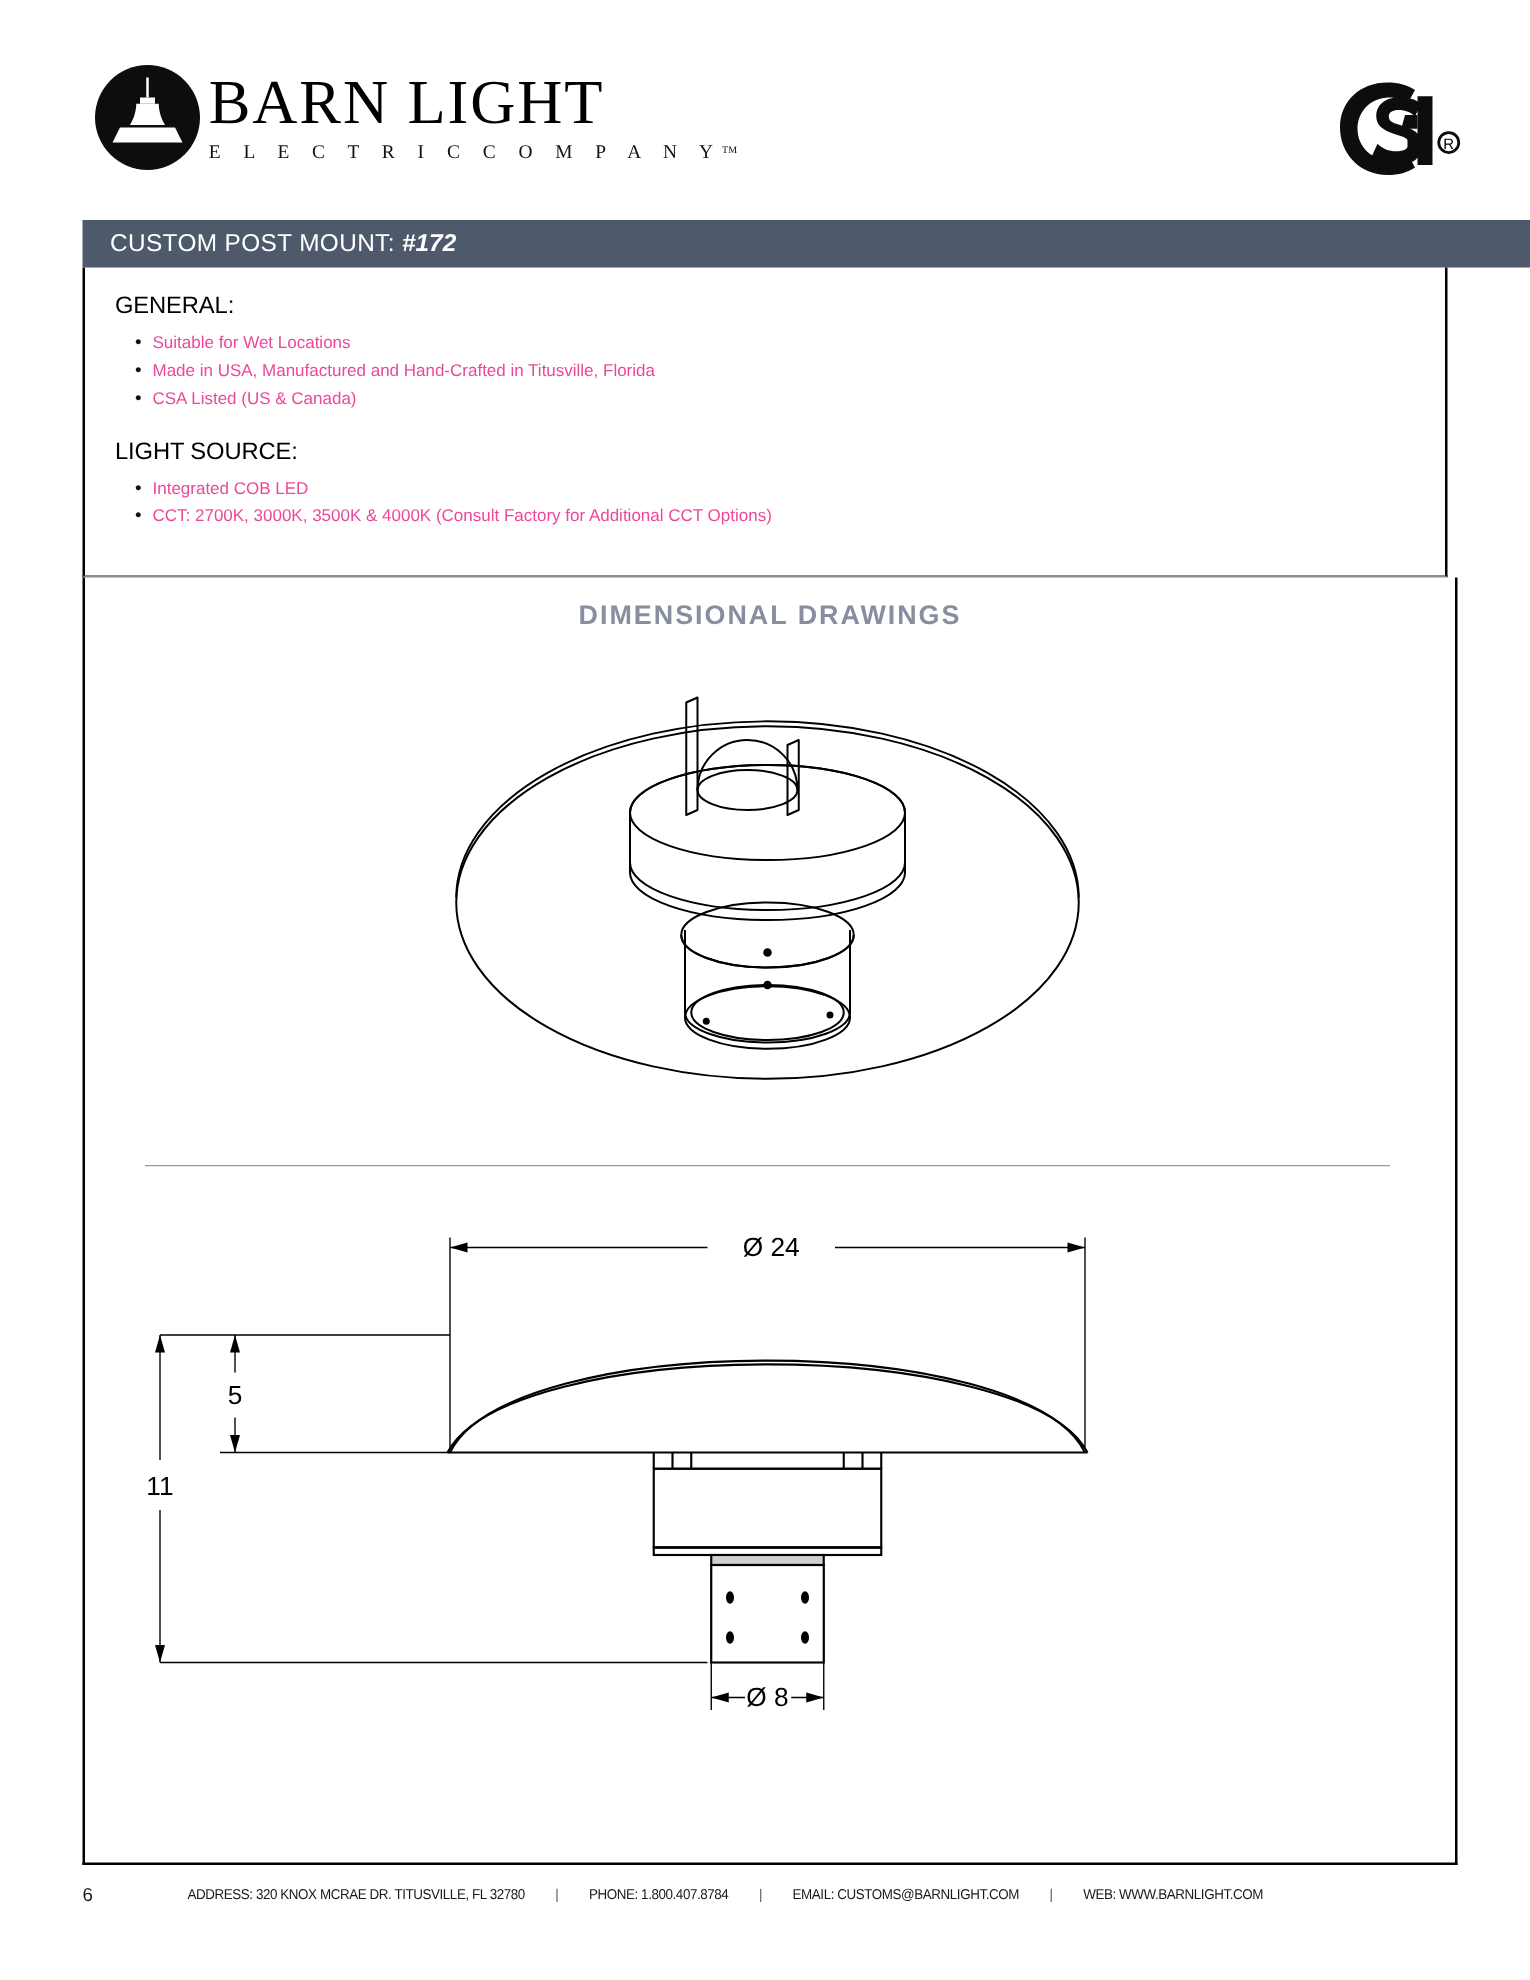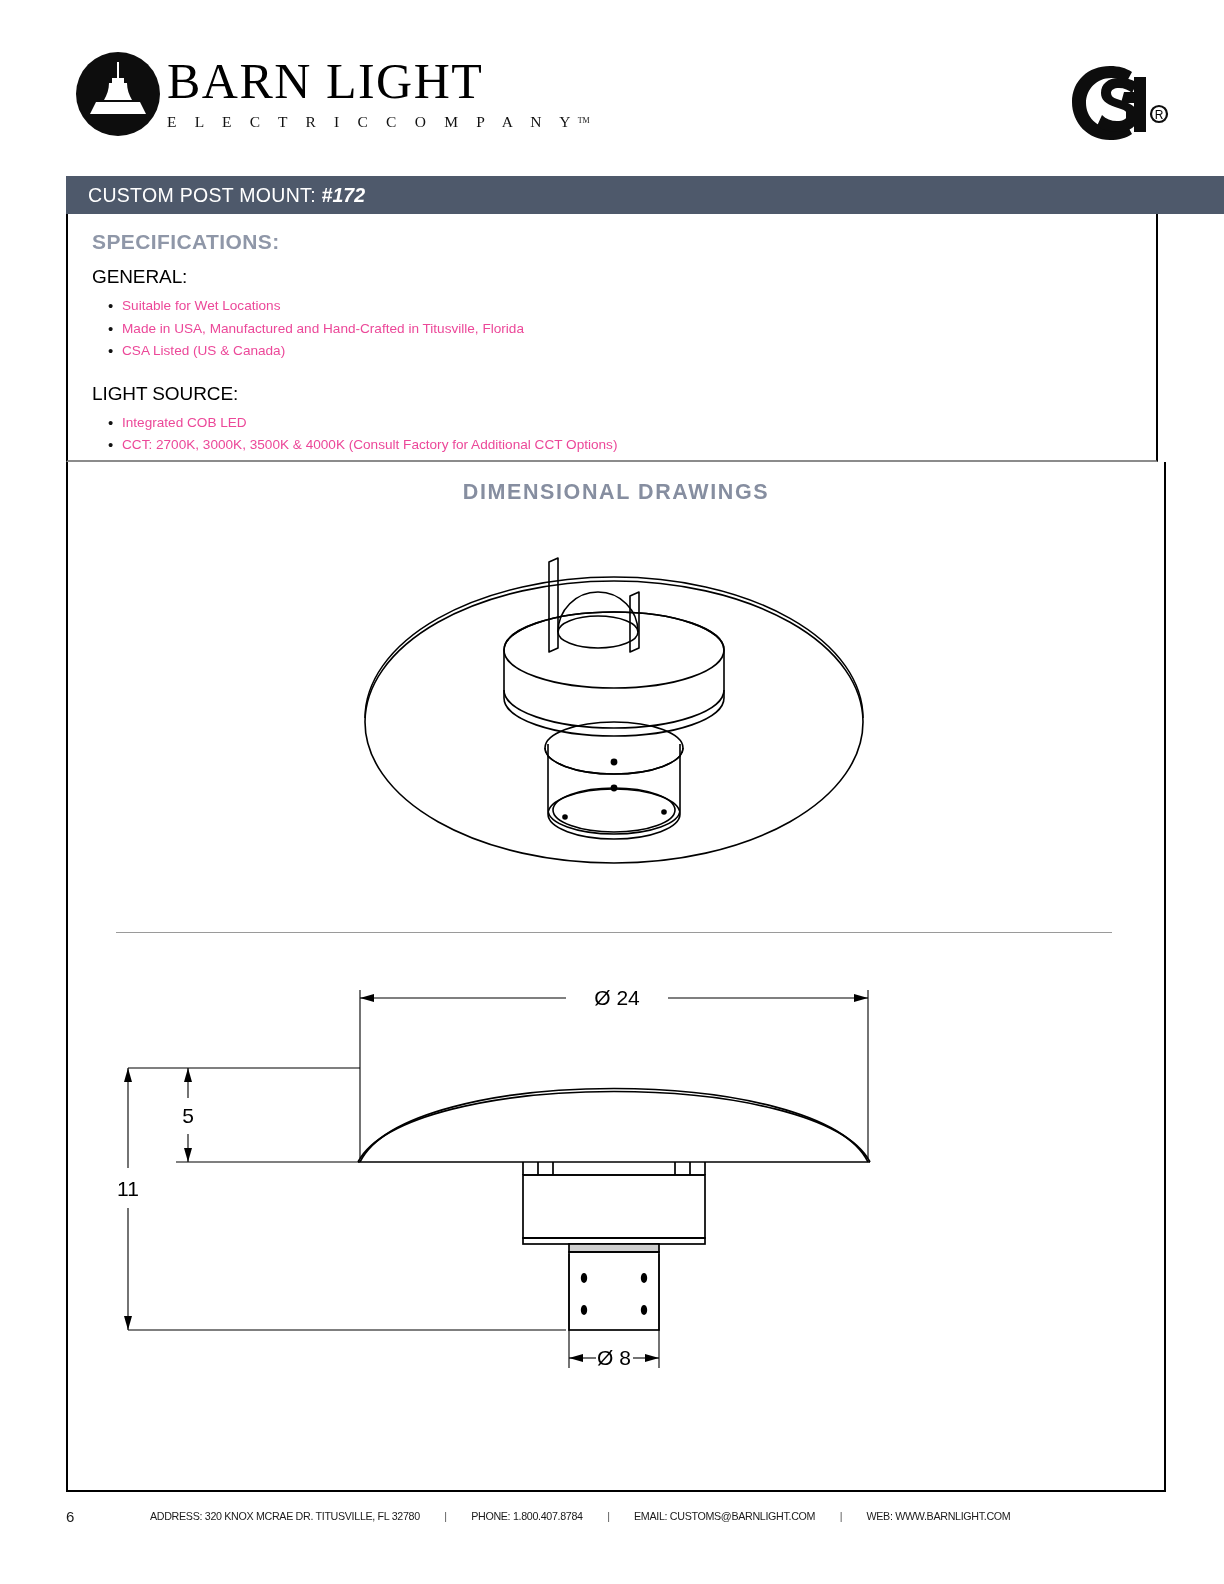--- a/index.html
+++ b/index.html
@@ -284,21 +284,20 @@
 
 <div class="title-bar">
   <div class="title-bar-text">
     <span>CUSTOM POST MOUNT:</span>
     <span class="model">#172</span>
   </div>
 </div>
 
 <div class="spec-panel">
 
-  <div class="spec-heading">SPECIFICATIONS:</div>
 
   <div class="group-heading">GENERAL:</div>
   <ul class="bullet-list">
     <li>Suitable for Wet Locations</li>
     <li>Made in USA, Manufactured and Hand-Crafted in Titusville, Florida</li>
     <li>CSA Listed (US &amp; Canada)</li>
   </ul>
 
   <div class="group-heading second">LIGHT SOURCE:</div>
   <ul class="bullet-list">

